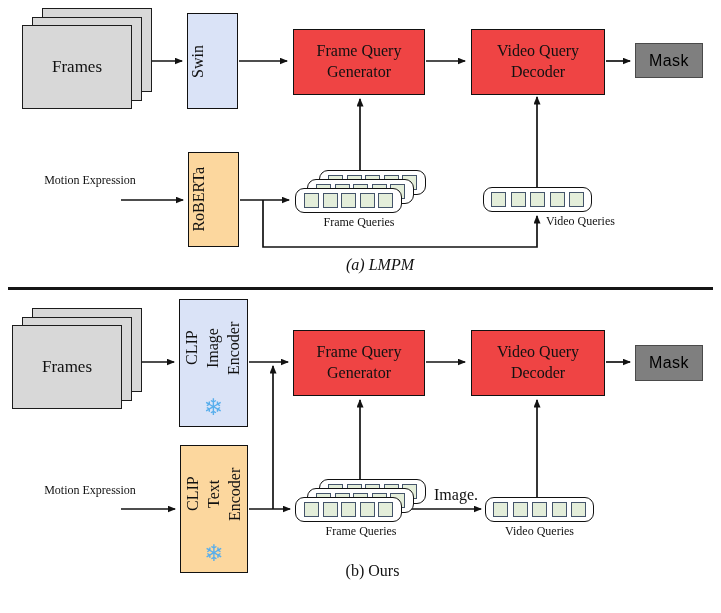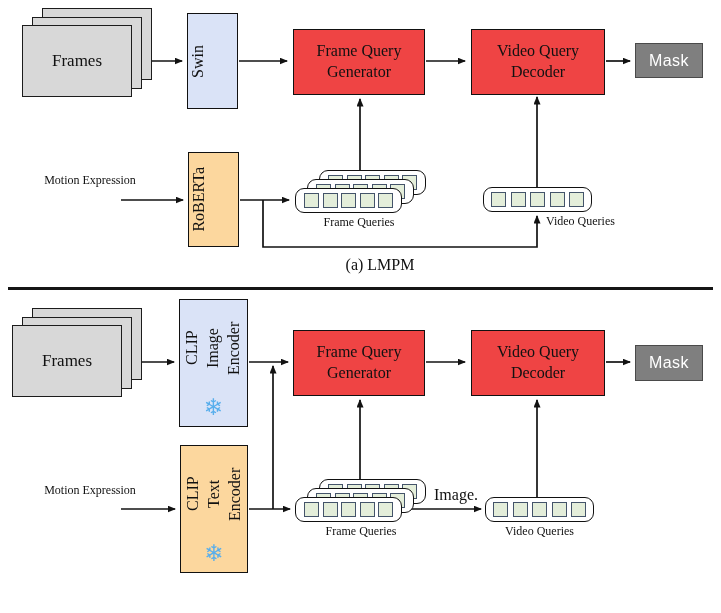--- a/index.html
+++ b/index.html
@@ -9,33 +9,33 @@
   svg.wires{position:absolute;left:0;top:0;width:721px;height:613px;}
   svg.wires line, svg.wires polyline{stroke:#121212;stroke-width:1.7;fill:none;}
 
   
   .box{position:absolute;border:1.6px solid #111;box-sizing:border-box;
        display:flex;align-items:center;justify-content:center;text-align:center;}
   .blue{background:#ef4444;}
   .peri{background:#dae3f7;}
   .orange{background:#fcd79e;}
   .procbox{font-size:16px;line-height:1.3;padding:2px 5px;}
-  .maskbox{background:#7f7f7f;border:1.9px solid #4a4a4a;color:#ffffff;
+  .maskbox{background:#7f7f7f;border:1.9px solid #4a4a4a;color:#000000;
            font-family:"Liberation Sans","DejaVu Sans",sans-serif;font-size:16px;letter-spacing:.5px;}
 
   
   .vwrap{flex-direction:column;align-items:center;padding:4px 0;}
   .vtext{writing-mode:vertical-rl;transform:rotate(180deg);
          text-align:center;font-size:16px;line-height:1.3;flex:1;}
   .vtext span{display:block;}
   .snow{height:30px;display:flex;align-items:center;justify-content:center;
         font-size:23px;color:#58aeec;font-family:"DejaVu Sans",sans-serif;}
 
   
-  .frame-layer{position:absolute;width:110px;height:72px;background:#d8d8d8;
+  .frame-layer{position:absolute;width:110px;height:84px;background:#d8d8d8;
                border:1.9px solid #1c1c1c;box-sizing:border-box;
                display:flex;align-items:center;justify-content:center;font-size:17px;}
 
   
   .qrow{position:absolute;width:107px;height:25px;background:#fff;border:1.7px solid #111;
         border-radius:9px;box-sizing:border-box;display:flex;align-items:center;
         justify-content:center;gap:3.5px;}
   .qrow.wide{width:109px;gap:4.5px;}
   .qslot{width:15px;height:15px;background:#e4eeda;border:1.6px solid #44546a;box-sizing:border-box;}
 
@@ -141,21 +141,21 @@
       <div class="qslot"></div>
       <div class="qslot"></div>
       <div class="qslot"></div>
       <div class="qslot"></div>
       <div class="qslot"></div>
     </div>
   <div class="lbl" style="left:546px;top:214px;">
     <span>Video Queries</span>
   </div>
 
-  <div class="caption" style="left:290px;top:256px;width:180px;">
+  <div class="caption" style="left:290px;top:256px;width:180px;font-style:italic;">
     <span>(a) LMPM</span>
   </div>
 
   <div class="divider"></div>
 
   <div class="abs" style="left:12px;top:308px;width:132px;height:90px;">
     <div class="frame-layer" style="left:20px;top:0;"></div>
     <div class="frame-layer" style="left:10px;top:8.5px;"></div>
     <div class="frame-layer" style="left:0;top:17px;">
       <span>Frames</span>
@@ -231,14 +231,17 @@
       <div class="qslot"></div>
       <div class="qslot"></div>
       <div class="qslot"></div>
       <div class="qslot"></div>
       <div class="qslot"></div>
     </div>
   <div class="lbl center" style="left:482px;top:524px;width:115px;">
     <span>Video Queries</span>
   </div>
 
+  <div class="caption" style="left:285px;top:562px;width:175px;">
+    <span>(b) Ours</span>
+  </div>
 
 </div>
 
 </body></html>

